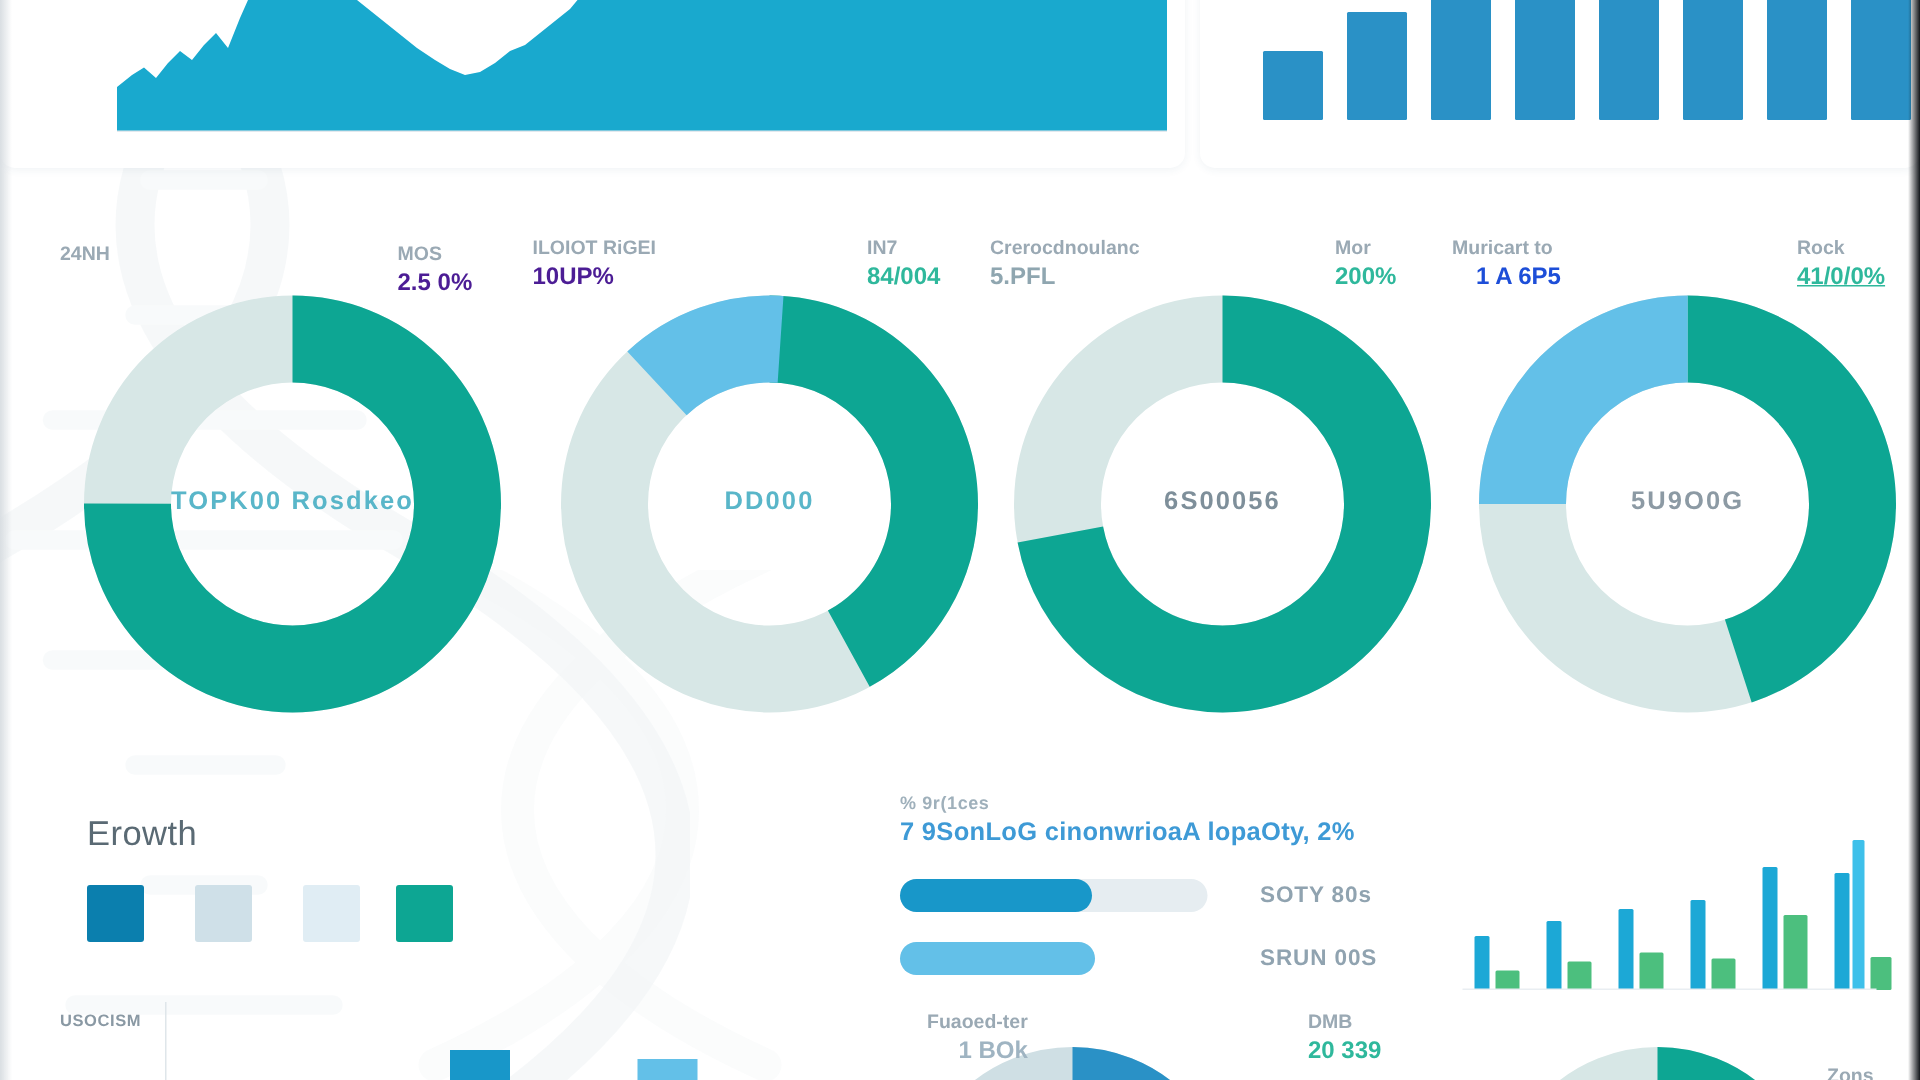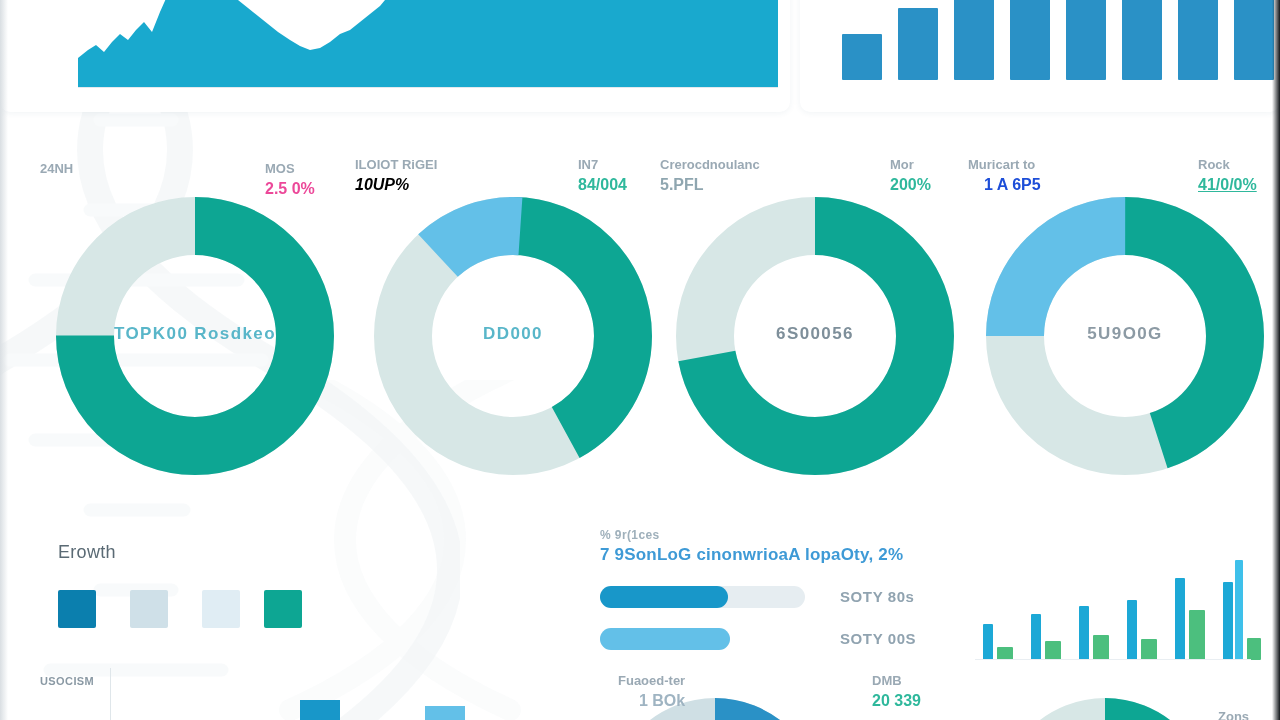--- a/index.html
+++ b/index.html
@@ -36,21 +36,21 @@
   .dcenter{position:absolute;left:0;right:0;top:138px;text-align:center;
            font-size:17px;color:#59b6c9;letter-spacing:1.4px;font-weight:600;}
   .dlabel{position:absolute;font-size:13px;line-height:1.35;font-weight:700;}
   .dlabel .k{color:#9aa9b4;display:block;font-weight:700;}
   .dlabel .v{display:block;font-size:16px;font-weight:700;}
   .dl-left{text-align:left;}
   .dl-right{text-align:left;}
 
   
   .growthcard{position:absolute;left:18px;top:520px;width:300px;height:200px;z-index:2;}
-  .growth-title{font-size:18px;color:#5a6a74;font-weight:400;letter-spacing:.3px;}
+  .growth-title{font-size:23px;color:#5a6a74;font-weight:400;letter-spacing:.3px;}
   .swatches{position:absolute;left:22px;top:70px;width:260px;height:40px;}
   .sw{position:absolute;width:38px;height:38px;border-radius:2px;}
   .growth-axis{position:absolute;left:92px;top:148px;width:1px;height:72px;background:#dfe6ea;}
   .growth-ylab{position:absolute;left:22px;top:155px;font-size:11px;color:#8a99a4;
                font-weight:700;letter-spacing:.4px;}
 
   .barscard{position:absolute;left:600px;top:528px;width:380px;height:130px;z-index:2;}
   .bars-kicker{font-size:12px;color:#9fb0bb;font-weight:700;letter-spacing:.4px;}
   .bars-head{font-size:17px;color:#3e9ad6;font-weight:700;letter-spacing:.2px;margin-top:3px;}
   .prow{position:absolute;height:22px;}
@@ -147,34 +147,34 @@
       <circle cx="150" cy="150" r="110" fill="none" stroke="#d7e7e6" stroke-width="58"></circle>
       <circle cx="150" cy="150" r="110" fill="none" stroke="#0da693" stroke-width="58" stroke-dasharray="518.4 172.8" transform="rotate(-90 150 150)"></circle>
     </svg>
     <div class="dcenter">TOPK00 Rosdkeo</div>
   </div>
   <div class="dlabel dl-left" style="left:40px;top:10px;">
     <span class="k">24NH</span>
   </div>
   <div class="dlabel dl-right" style="left:265px;top:10px;color:#5fc9d2;">
     <span class="k">MOS</span>
-    <span class="v" style="color:#ec4899;">2.5 0%</span>
+    <span class="v" style="color:#4c1d95;">2.5 0%</span>
   </div>
 
   <div class="donut" style="left:363px;top:36px;">
     <svg viewBox="0 0 300 300" width="300" height="300">
       <circle cx="150" cy="150" r="110" fill="none" stroke="#d7e7e6" stroke-width="58"></circle>
       <circle cx="150" cy="150" r="110" fill="none" stroke="#0da693" stroke-width="58" stroke-dasharray="290.3 401.0" transform="rotate(-90 150 150)"></circle>
       <circle cx="150" cy="150" r="110" fill="none" stroke="#63c0e8" stroke-width="58" stroke-dasharray="89.9 601.4" transform="rotate(-133 150 150)"></circle>
     </svg>
     <div class="dcenter">DD000</div>
   </div>
   <div class="dlabel dl-left" style="left:355px;top:6px;">
     <span class="k">ILOIOT RiGEI</span>
-    <span class="v" style="color:#000000;font-style:italic;">10UP%</span>
+    <span class="v" style="color:#4c1d95;">10UP%</span>
   </div>
   <div class="dlabel dl-right" style="left:578px;top:6px;">
     <span class="k">IN7</span>
     <span class="v" style="color:#2fb89c;">84/004</span>
   </div>
 
   <div class="donut" style="left:665px;top:36px;">
     <svg viewBox="0 0 300 300" width="300" height="300">
       <circle cx="150" cy="150" r="110" fill="none" stroke="#d7e7e6" stroke-width="58"></circle>
       <circle cx="150" cy="150" r="110" fill="none" stroke="#0da693" stroke-width="58" stroke-dasharray="497.7 193.6" transform="rotate(-90 150 150)"></circle>
@@ -230,21 +230,21 @@
 
   <div class="prow" style="left:0;top:58px;width:380px;">
     <div class="ptrack" style="width:205px;"></div>
     <div class="pfill" style="width:128px;background:#1897c9;"></div>
     <div class="pval" style="left:240px;top:2px;">SOTY 80s</div>
   </div>
 
   <div class="prow" style="left:0;top:100px;width:380px;">
     <div class="ptrack" style="width:130px;background:#eef3f6;"></div>
     <div class="pfill" style="width:130px;background:#63c0e8;"></div>
-    <div class="pval" style="left:240px;top:2px;">SOTY 00S</div>
+    <div class="pval" style="left:240px;top:2px;">SRUN 00S</div>
   </div>
 </div>
 
 <div class="minibars">
   <div class="mb" style="left:8px;  width:10px;height:36px;background:#1ca8d6;"></div>
   <div class="mb" style="left:22px; width:16px;height:13px;background:#4cbf7e;"></div>
 
   <div class="mb" style="left:56px; width:10px;height:46px;background:#1ca8d6;"></div>
   <div class="mb" style="left:70px; width:16px;height:19px;background:#4cbf7e;"></div>
 

